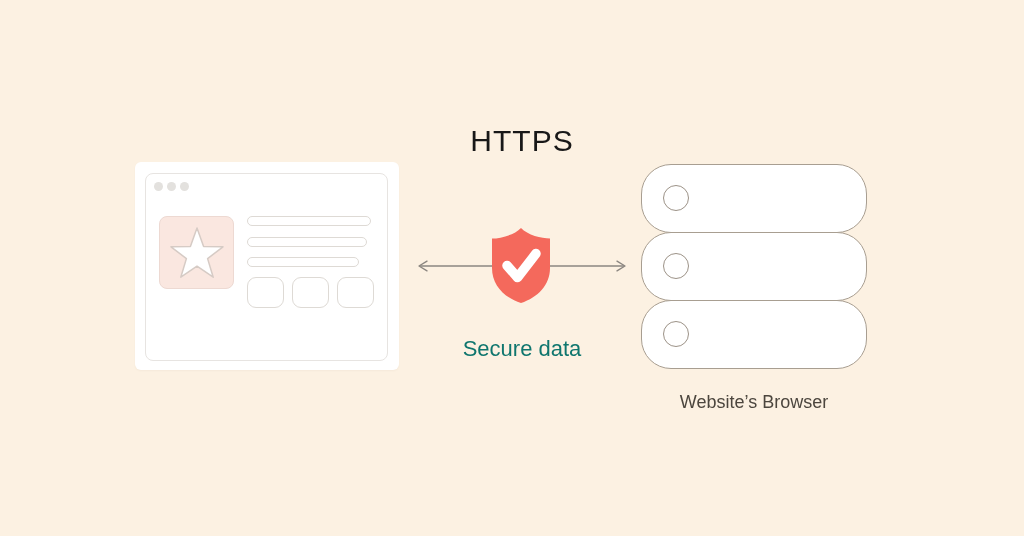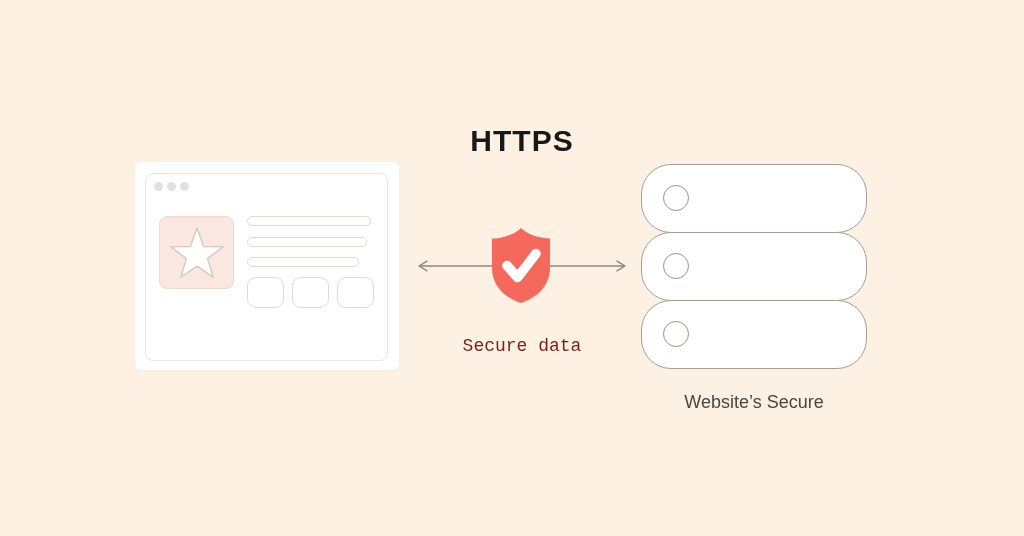--- a/index.html
+++ b/index.html
@@ -22,21 +22,21 @@
     width: 212px;
     height: 536px;
   }
   .https-title {
     position: absolute;
     left: 0;
     width: 212px;
     top: 124px;
     text-align: center;
     font-size: 30px;
-    font-weight: 700;
+    font-weight: 400;
     letter-spacing: 1px;
     color: #181818;
   }
   .arrow-svg {
     position: absolute;
     left: 0;
     top: 258px;
     width: 212px;
     height: 16px;
   }
@@ -46,23 +46,22 @@
     top: 227px;
     width: 68px;
     height: 77px;
   }
   .secure-label {
     position: absolute;
     left: 0;
     width: 212px;
     top: 336px;
     text-align: center;
-    font-size: 18px;
-    color: #7f1d1d;
-    font-family: Liberation Mono, monospace;
+    font-size: 22px;
+    color: #0f766e;
   }
 
   
   .browser-card {
     position: absolute;
     left: 135px;
     top: 162px;
     width: 264px;
     height: 208px;
     background: #FFFFFF;
@@ -211,15 +210,15 @@
     <div class="server-unit">
       <div class="server-indicator"></div>
     </div>
     <div class="server-unit">
       <div class="server-indicator"></div>
     </div>
     <div class="server-unit">
       <div class="server-indicator"></div>
     </div>
   </div>
-  <div class="node-label server-label">Website’s Secure</div>
+  <div class="node-label server-label">Website’s Browser</div>
 
 </div>
 
 </body></html>

